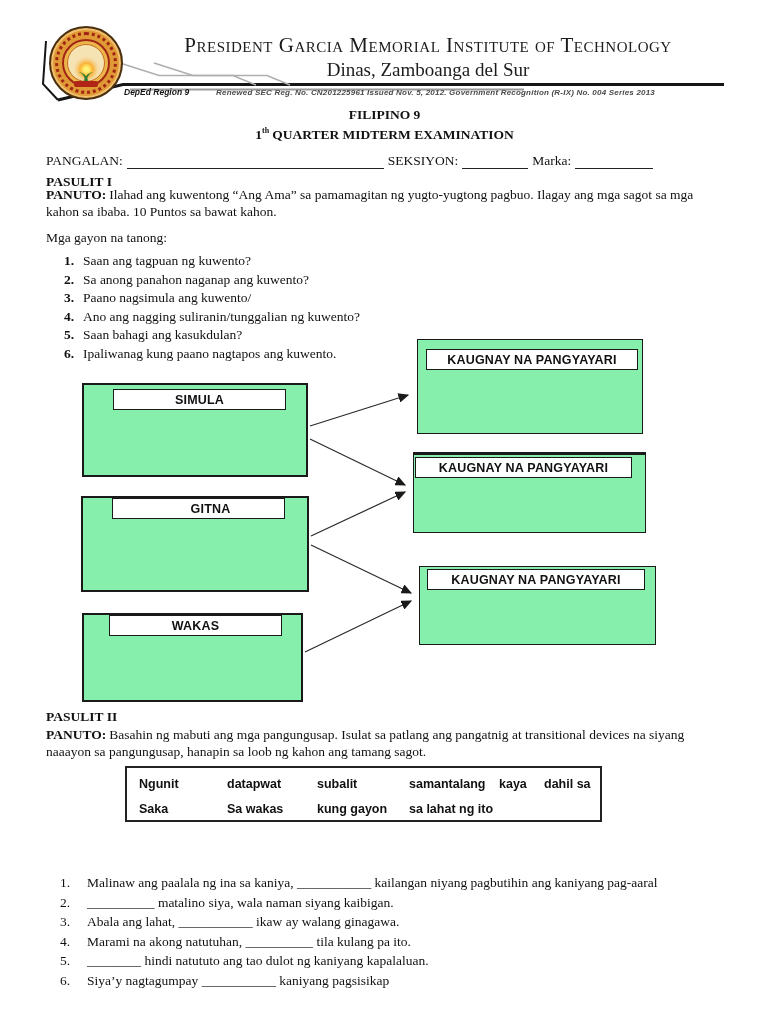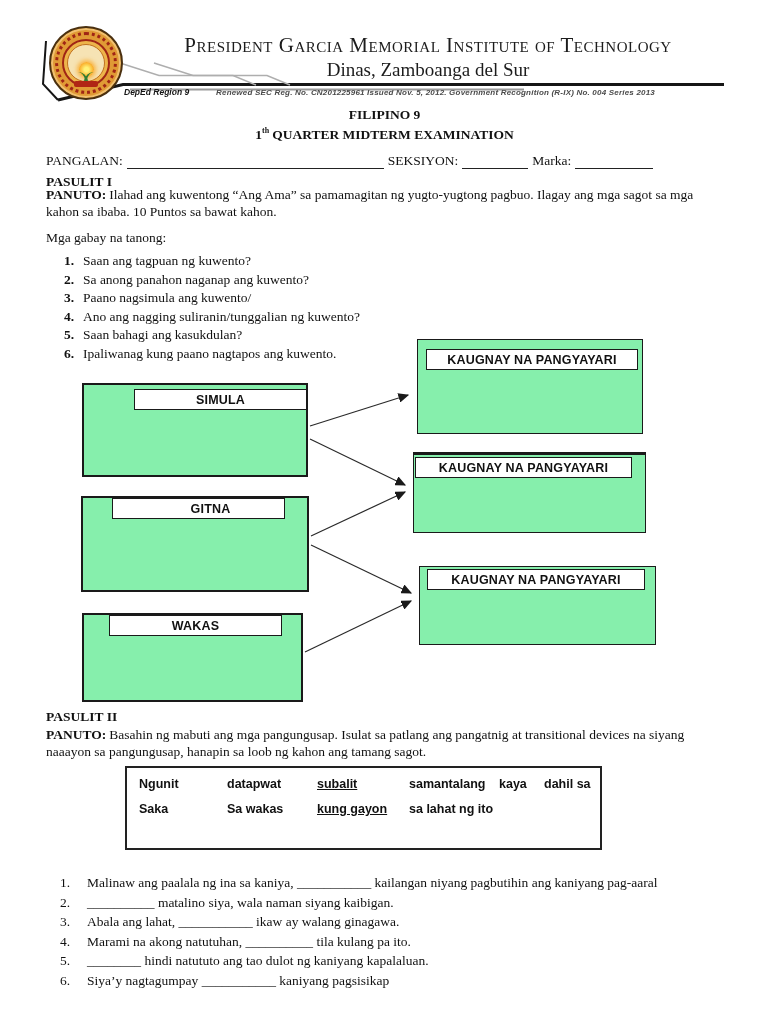--- a/index.html
+++ b/index.html
@@ -68,36 +68,36 @@
   .stage-box, .event-box { position:absolute; background:#86efac; }
   .stage-box { border:2px solid #1a1a1a; }
   .event-box { border:1.5px solid #1a1a1a; }
   .box-label { position:absolute; border:1.5px solid #1a1a1a; height:21px; background:#fff;
                display:flex; align-items:center; justify-content:center;
                font-family:"Liberation Sans",sans-serif; font-weight:bold; font-size:12.5px;
                letter-spacing:.2px; }
   #box-simula { left:82px;  top:383px; width:226px; height:94px; }
   #box-gitna  { left:81px;  top:496px; width:228px; height:96px; }
   #box-wakas  { left:82px;  top:613px; width:221px; height:89px; }
-  #box-simula .box-label { left:29px; top:4px; width:173px;margin-left:21px; }
+  #box-simula .box-label { left:29px; top:4px; width:173px; }
   #box-gitna  .box-label { left:29px; top:0;   width:173px;padding-left:24px; }
   #box-wakas  .box-label { left:25px; top:0;   width:173px; }
   #ev-1 { left:417px; top:339px; width:226px; height:95px; }
   #ev-2 { left:413px; top:452px; width:233px; height:81px; border-top-width:3px; }
   #ev-3 { left:419px; top:566px; width:237px; height:79px; }
   #ev-1 .box-label { left:8px; top:9px;  width:212px; }
   #ev-2 .box-label { left:1px; top:2px;  width:217px; }
   #ev-3 .box-label { left:7px; top:2px;  width:218px; }
 
   
-  .wordbox { position:absolute; left:125px; top:766px; width:477px; height:84px;
+  .wordbox { position:absolute; left:125px; top:766px; width:477px; height:56px;
              border:2px solid #222; padding:9px 0 0 12px;
              font-family:"Liberation Sans",sans-serif; font-weight:bold; font-size:12.5px; }
   .wrow { display:flex; margin-bottom:11px; white-space:nowrap; }
-  .wc1 { flex:0 0 88px; } .wc2 { flex:0 0 90px; } .wc3 { flex:0 0 92px;text-decoration:underline; }
+  .wc1 { flex:0 0 88px; } .wc2 { flex:0 0 90px; } .wc3 { flex:0 0 92px; }
   .wc4 { flex:0 0 90px; } .wc5 { flex:0 0 45px; } .wc6 { flex:0 0 auto; }
 
   .slist { position:absolute; left:60px; top:873px; font-size:13.5px; line-height:19.6px; }
   .sno { display:inline-block; width:27px; }
 </style>
 </head>
 <body>
 
 <div class="page">
 
@@ -139,21 +139,21 @@
     <span class="flabel">SEKSIYON:</span>
     <span class="fline fl-seksiyon"></span>
     <span class="flabel">Marka:</span>
     <span class="fline fl-marka"></span>
   </div>
 
   <div class="sec-head" style="top:174px">PASULIT I</div>
   <div class="panuto" style="top:186px">
     <span class="bold">PANUTO:</span><span>Ilahad ang kuwentong “Ang Ama” sa pamamagitan ng yugto-yugtong pagbuo. Ilagay ang mga sagot sa mga kahon sa ibaba. 10 Puntos sa bawat kahon.</span>
   </div>
-  <div class="guide">Mga gabay na tanong:</div>
+  <div class="guide">Mga gayon na tanong:</div>
 
   <div class="qlist">
     <div><span class="qno">1.</span><span>Saan ang tagpuan ng kuwento?</span></div>
     <div><span class="qno">2.</span><span>Sa anong panahon naganap ang kuwento?</span></div>
     <div><span class="qno">3.</span><span>Paano nagsimula ang kuwento/</span></div>
     <div><span class="qno">4.</span><span>Ano ang nagging suliranin/tunggalian ng kuwento?</span></div>
     <div><span class="qno">5.</span><span>Saan bahagi ang kasukdulan?</span></div>
     <div><span class="qno">6.</span><span>Ipaliwanag kung paano nagtapos ang kuwento.</span></div>
   </div>
 

